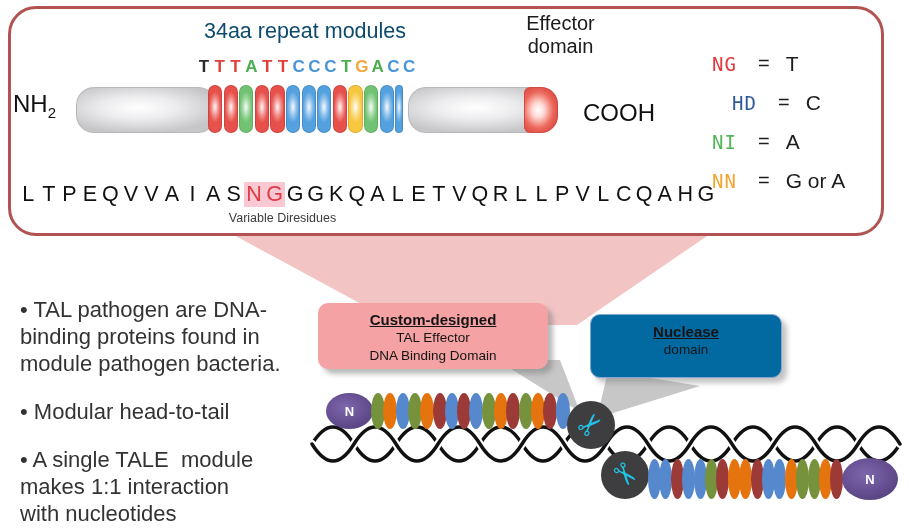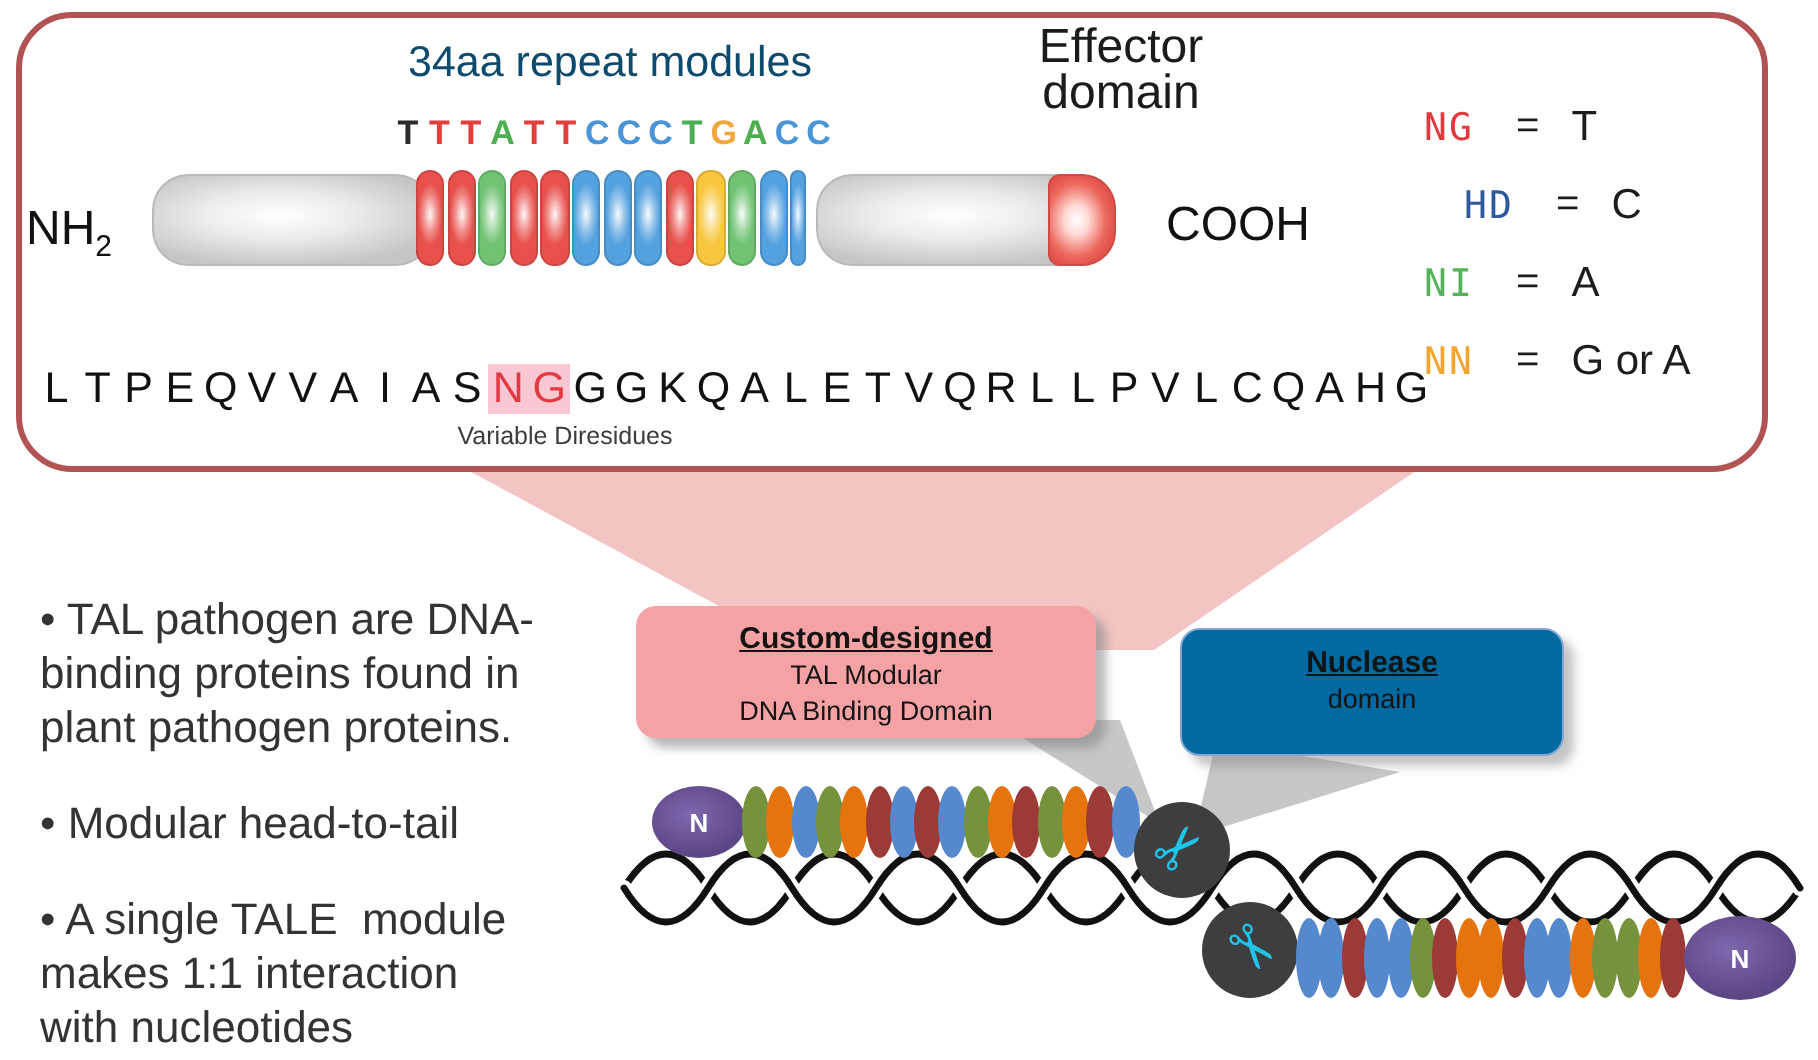--- a/index.html
+++ b/index.html
@@ -5,22 +5,22 @@
   html,body{margin:0;padding:0;background:#fff;}
   .stage{position:relative;width:909px;height:530px;background:#ffffff;overflow:hidden;
          font-family:"Liberation Sans",sans-serif;color:#222;}
   .abs{position:absolute;}
   
   .panel{position:absolute;left:8px;top:6px;width:870px;height:224px;
          border:3.5px solid #b15352;border-radius:28px;background:#fff;}
   .panel-title{position:absolute;left:185px;top:19px;width:240px;text-align:center;
                font-size:21.5px;color:#0c4a6e;}
   .effector-label{position:absolute;left:503px;top:12px;width:115px;text-align:center;
-                  font-size:24px;line-height:23px;color:#1b1b1b;}
-  .nh2{position:absolute;left:13px;top:101px;font-size:24px;color:#111;}
+                  font-size:20px;line-height:23px;color:#1b1b1b;}
+  .nh2{position:absolute;left:13px;top:90px;font-size:24px;color:#111;}
   .nh2 sub{font-size:15px;}
   .cooh{position:absolute;left:583px;top:99px;font-size:24px;color:#111;}
   .domain-gray{position:absolute;top:87px;height:46px;border-radius:18px;
       background-color:#c9c9cb;
       background-image:radial-gradient(60% 55% at 45% 45%, #ffffff 0%, #ececee 45%, #c6c6c8 100%);
       box-shadow:inset 0 0 0 1px #b9b9bb;}
   .red-cap{position:absolute;left:524px;top:87px;width:34px;height:46px;
       border-radius:6px 17px 17px 6px;background-color:#ea5a52;
       background-image:radial-gradient(55% 50% at 42% 50%, #ffffff 0%, #ffd9d4 32%, #ed6a5f 78%, #e2544c 100%);
       box-shadow:inset 0 0 0 1px #cf4a44;}
@@ -188,35 +188,35 @@
         <span class="legend-code" style="color: rgb(242, 165, 47);">NN</span>
         <span class="legend-eq">=</span>
         <span class="legend-val">G or A</span>
       </div>
     </div>
 
   <div class="bullets" id="bullets">
       <div class="bullet">
         <div class="bullet-line">• TAL pathogen are DNA-</div>
         <div class="bullet-line">binding proteins found in</div>
-        <div class="bullet-line">plant pathogen proteins.</div>
+        <div class="bullet-line">module pathogen bacteria.</div>
       </div>
       <div class="bullet">
         <div class="bullet-line">• Modular head-to-tail</div>
       </div>
       <div class="bullet">
         <div class="bullet-line">• A single TALE  module</div>
         <div class="bullet-line">makes 1:1 interaction</div>
         <div class="bullet-line">with nucleotides</div>
       </div>
     </div>
 
   <div class="callout-box tal-box" id="tal-box" style="background: rgb(244, 162, 163);">
     <div class="cb-title">Custom-designed</div>
-    <div class="cb-line">TAL Modular</div>
+    <div class="cb-line">TAL Effector</div>
     <div class="cb-line">DNA Binding Domain</div>
   </div>
   <div class="callout-box nuc-box" id="nuc-box" style="background: #0369a1;">
     <div class="cb-title">Nuclease</div>
     <div class="cb-line">domain</div>
   </div>
 
   <div class="nball" style="left:326px;top:393px;width:47px;height:36px;">
     <span>N</span>
   </div>

